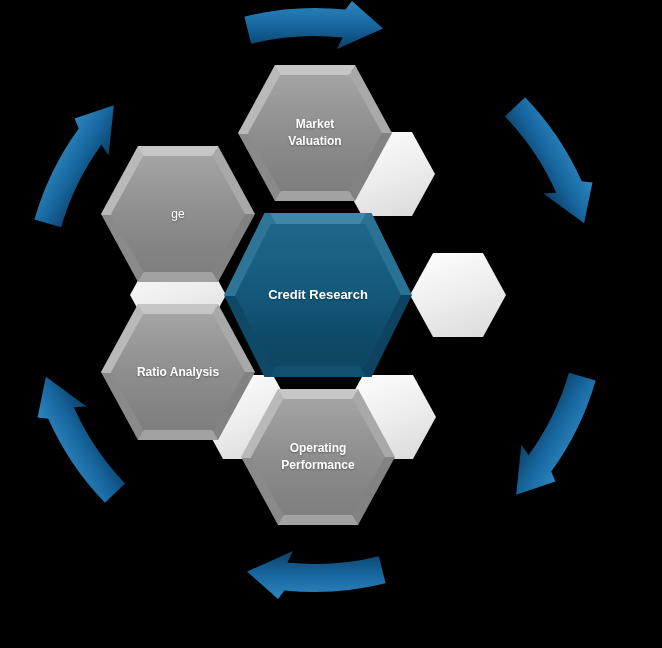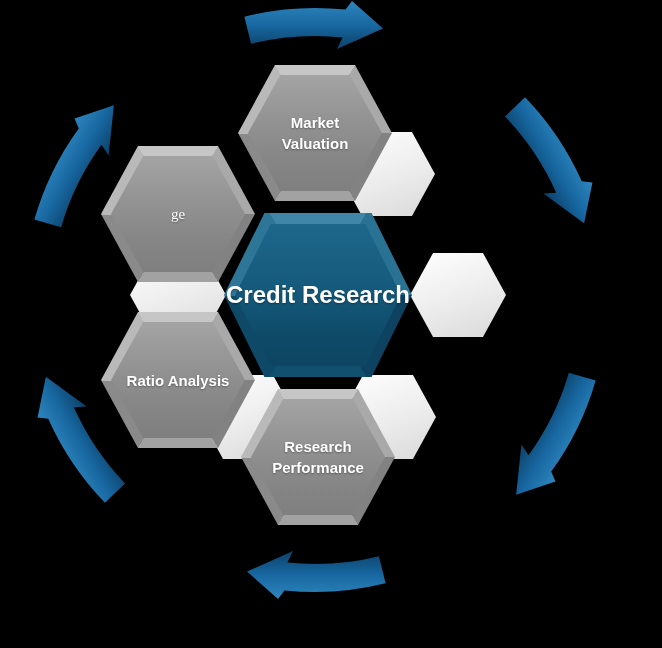--- a/index.html
+++ b/index.html
@@ -54,28 +54,28 @@
   }
   .hex-label {
     position: absolute;
     inset: 0;
     display: flex;
     align-items: center;
     justify-content: center;
     text-align: center;
     color: #fff;
     font-weight: bold;
-    font-size: 15px;
+    font-size: 12px;
     line-height: 1.4;
     white-space: pre-line;
     text-shadow: 0 1px 2px rgba(0,0,0,0.35);
     z-index: 4;
   }
-  .hex-label .label-tail { font-weight: 400; font-family: Liberation Serif, serif; }
-  .center-label { font-size: 24px; }
+  .hex-label .label-tail { font-weight: 400; }
+  .center-label { font-size: 13px; }
 
   
   .hex-connector {
     width: 96px; height: 84px;
     background: linear-gradient(160deg, #ffffff 0%, #ececec 55%, #d9d9d9 100%);
     z-index: 1;
   }
 
   
   #cycle-arrows-svg {
@@ -83,21 +83,21 @@
     left: 0; top: 0;
     z-index: 5;
     pointer-events: none;
   }
 
   
   #hex-market-valuation       { left: 238px; top:  65px; }
   #hex-competitive-position   { left: 381px; top: 146px; }
   #hex-management-key-risks   { left: 381px; top: 308px; }
   #hex-operating-performance  { left: 241px; top: 389px; }
-  #hex-ratio-analysis         { left: 101px; top: 312px; }
+  #hex-ratio-analysis         { left: 101px; top: 304px; }
   #hex-risk-of-change         { left: 101px; top: 146px; }
   #hex-credit-research        { left: 224px; top: 213px; }
 
   
   #conn-1 { left: 339px; top: 132px; }
   #conn-2 { left: 410px; top: 253px; }
   #conn-3 { left: 340px; top: 375px; }
   #conn-4 { left: 200px; top: 375px; }
   #conn-5 { left: 130px; top: 253px; }
 </style>
@@ -135,21 +135,21 @@
   <div class="hex hex-outer-gray" id="hex-market-valuation">
     <div class="hex-inner-gray"></div>
     <div class="hex-label">Market
 Valuation</div>
   </div>
 
 
 
   <div class="hex hex-outer-gray" id="hex-operating-performance">
     <div class="hex-inner-gray"></div>
-    <div class="hex-label">Research
+    <div class="hex-label">Operating
 Performance</div>
   </div>
 
   <div class="hex hex-outer-gray" id="hex-ratio-analysis">
     <div class="hex-inner-gray"></div>
     <div class="hex-label">Ratio Analysis</div>
   </div>
 
   <div class="hex hex-outer-gray" id="hex-risk-of-change">
     <div class="hex-inner-gray"></div>

